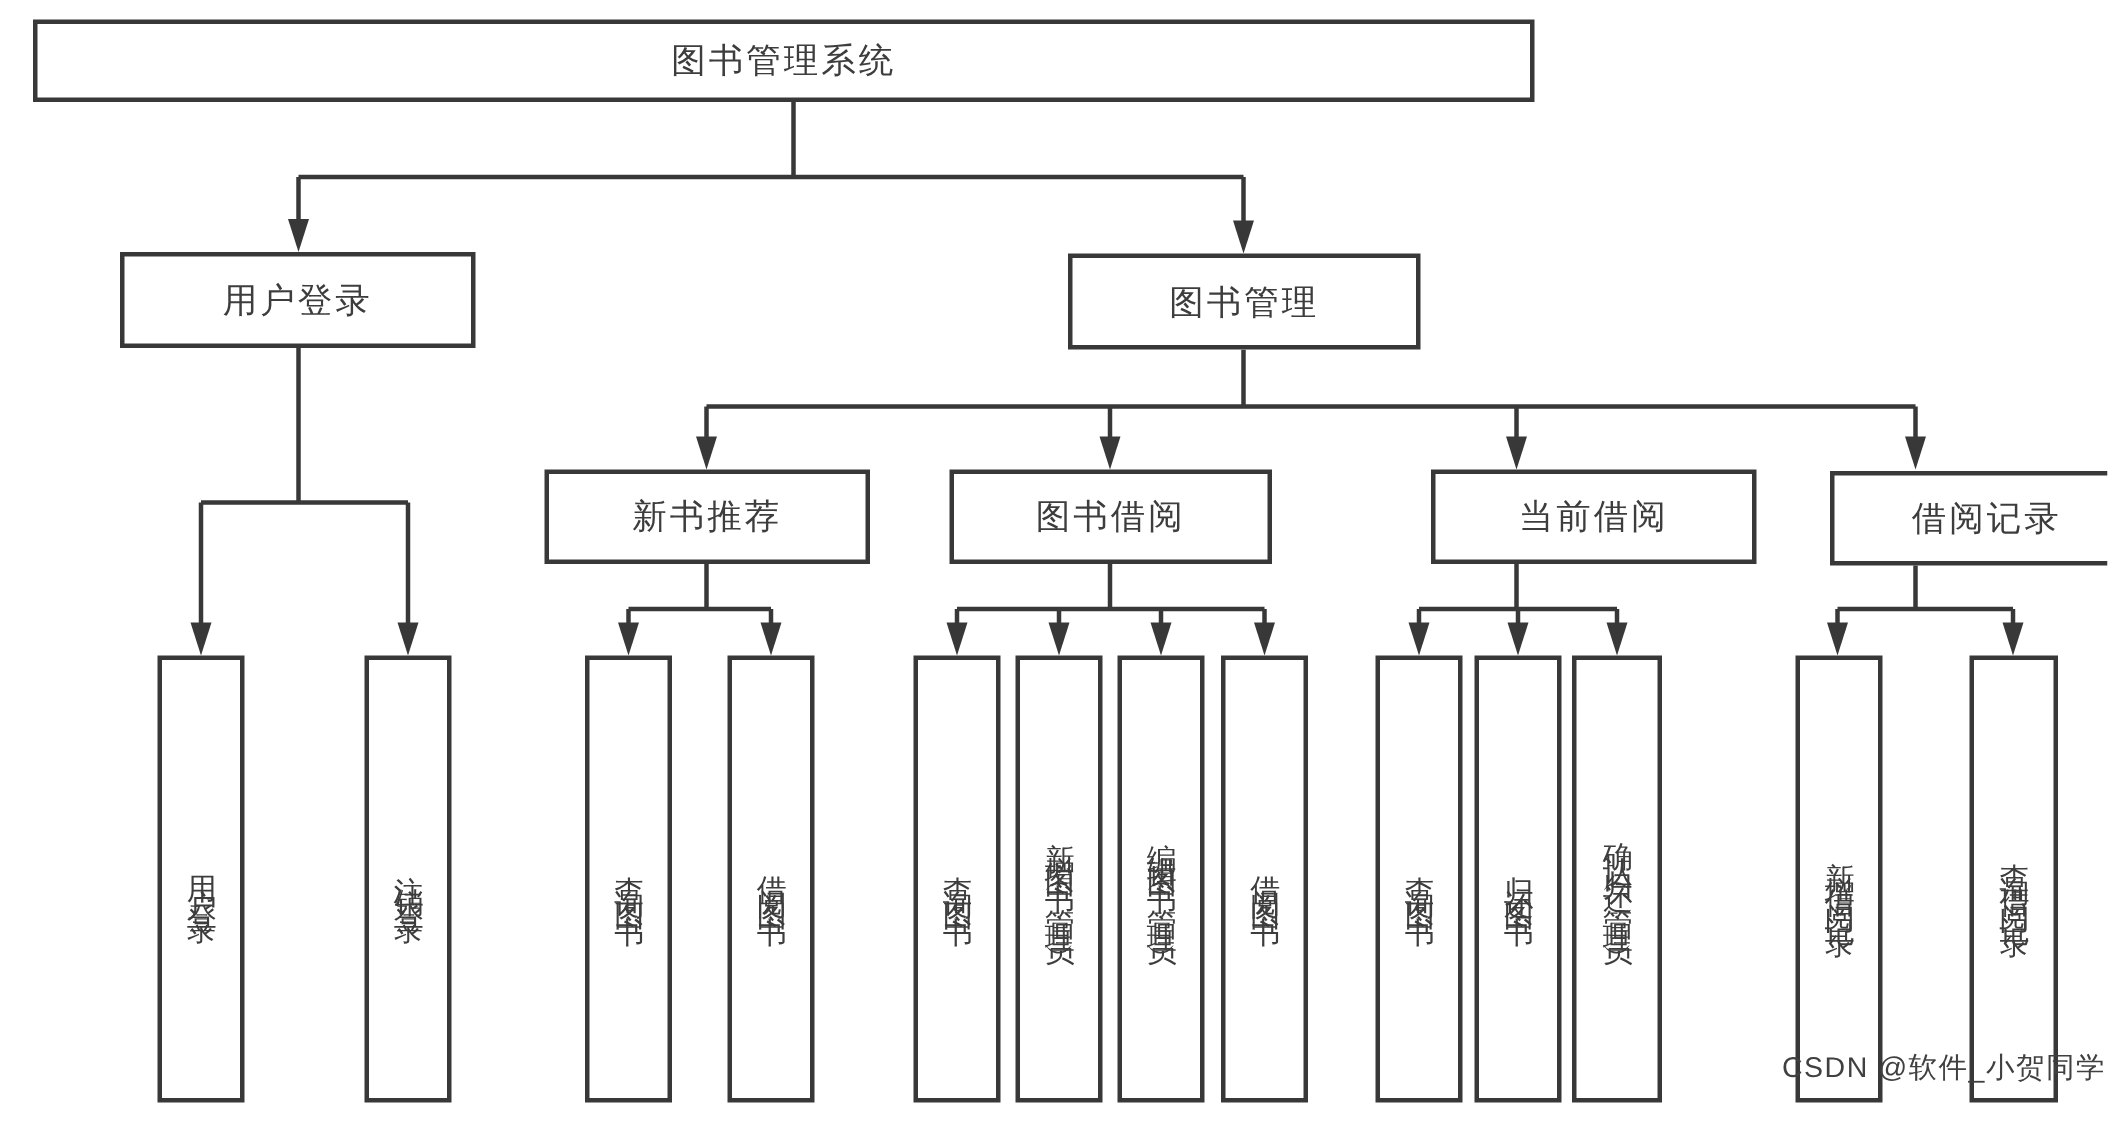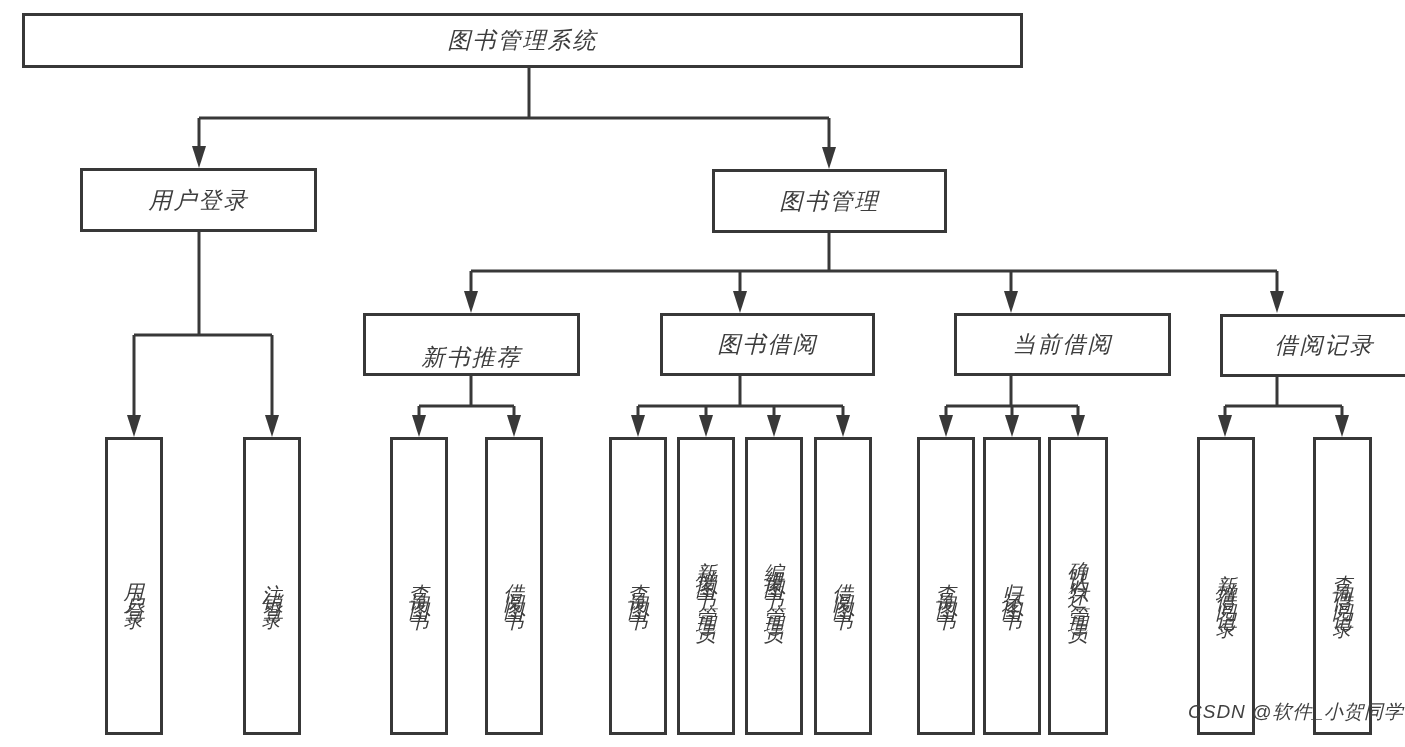--- a/index.html
+++ b/index.html
@@ -1,18 +1,18 @@
 <!DOCTYPE html>
 <html><head>
 <meta charset="utf-8">
 <style>
   html,body { margin:0; padding:0; background:#ffffff; }
   .stage {
     position:relative; width:1405px; height:747px; background:#ffffff;
-    font-family:"Liberation Sans","DejaVu Sans",sans-serif; overflow:hidden;font-style:italic;
+    font-family:"Liberation Sans","DejaVu Sans",sans-serif; overflow:hidden;
   }
   .connectors { position:absolute; left:0; top:0; z-index:1; }
   .node {
     position:absolute; box-sizing:border-box; z-index:2;
     border:3px solid #383838; background:#ffffff;
     display:flex; align-items:center; justify-content:center;
     color:#3d3d3d;
   }
   .h-label { font-size:23px; letter-spacing:2px; white-space:nowrap; }
   .leaf { width:58px; top:437px; height:298px; }
@@ -101,24 +101,24 @@
     <span class="h-label">图书管理系统</span>
   </div>
 
   <div class="node" style="left:80px; top:168px; width:237px; height:64px;">
     <span class="h-label">用户登录</span>
   </div>
   <div class="node" style="left:712px; top:169px; width:235px; height:64px;text-align:center;">
     <span class="h-label">图书管理</span>
   </div>
 
-  <div class="node" style="left:363px; top:313px; width:217px; height:63px;align-items:flex-end;">
+  <div class="node" style="left:363px; top:313px; width:217px; height:63px;">
     <span class="h-label">新书推荐</span>
   </div>
-  <div class="node" style="left:660px; top:313px; width:215px; height:63px;text-align:right;">
+  <div class="node" style="left:633px; top:313px; width:215px; height:63px;text-align:right;">
     <span class="h-label">图书借阅</span>
   </div>
   <div class="node" style="left:954px; top:313px; width:217px; height:63px;">
     <span class="h-label">当前借阅</span>
   </div>
   <div class="node" style="left:1173px; top:314px; width:209px; height:63px;margin-left:47px;">
     <span class="h-label">借阅记录</span>
   </div>
 
   <div class="node leaf" style="left:105px;">

